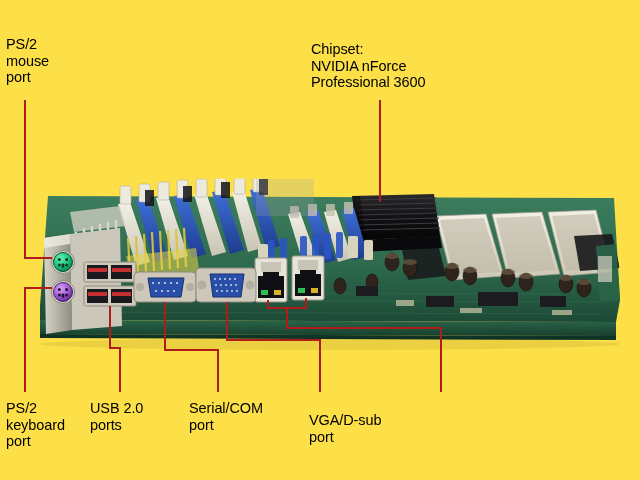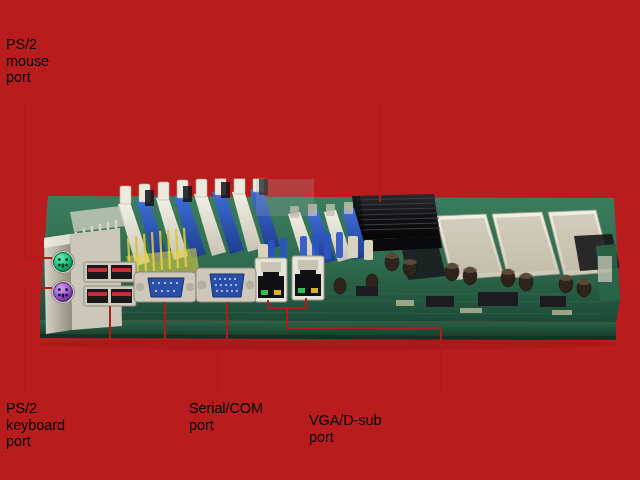--- a/index.html
+++ b/index.html
@@ -8,21 +8,21 @@
     padding: 0;
     background: #ffffff;
   }
   body {
     font-family: "Liberation Sans", sans-serif;
   }
   #stage {
     position: relative;
     width: 640px;
     height: 480px;
-    background: #b91c1c;
+    background: #fde047;
     overflow: hidden;
   }
   .callout-label {
     position: absolute;
     font-family: "Liberation Sans", sans-serif;
     font-size: 14.5px;
     line-height: 16.5px;
     color: #000000;
     white-space: pre-line;
     letter-spacing: -0.1px;
@@ -413,25 +413,30 @@
       <path d="M287,308 L287,328 L441,328 L441,392"></path>
 
       <path d="M380,100 L380,202"></path>
     </g>
   </svg>
 
   <div class="callout-label" style="left:6px;  top:36px;">PS/2
 mouse
 port</div>
 
+  <div class="callout-label" style="left:311px; top:41px;">Chipset:
+NVIDIA nForce
+Professional 3600</div>
 
   <div class="callout-label" style="left:6px;   top:400px;">PS/2
 keyboard
 port</div>
 
+  <div class="callout-label" style="left:90px;  top:400px;">USB 2.0
+ports</div>
 
   <div class="callout-label" style="left:189px; top:400px;">Serial/COM
 port</div>
 
   <div class="callout-label" style="left:277px; top:412px;margin-left:32px;">VGA/D-sub
 port</div>
 
 
 </div>
 

